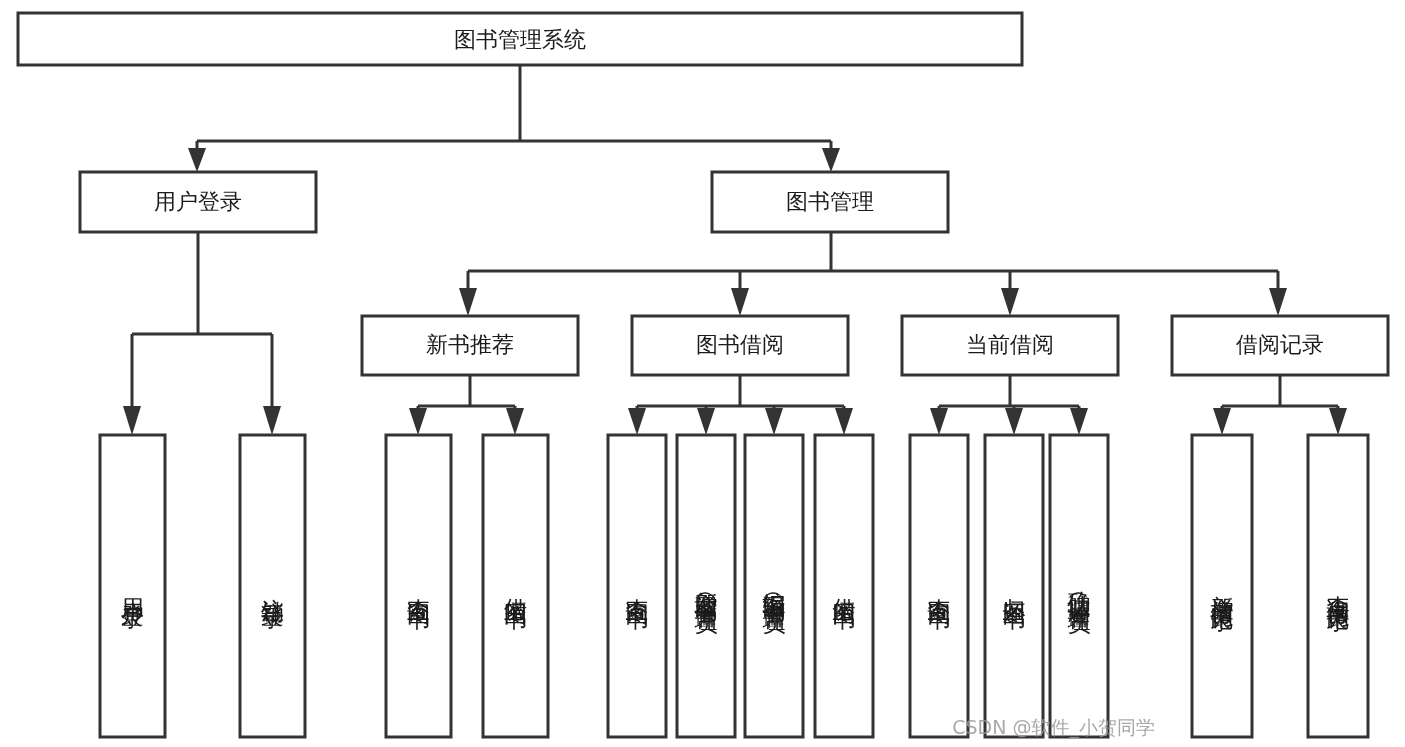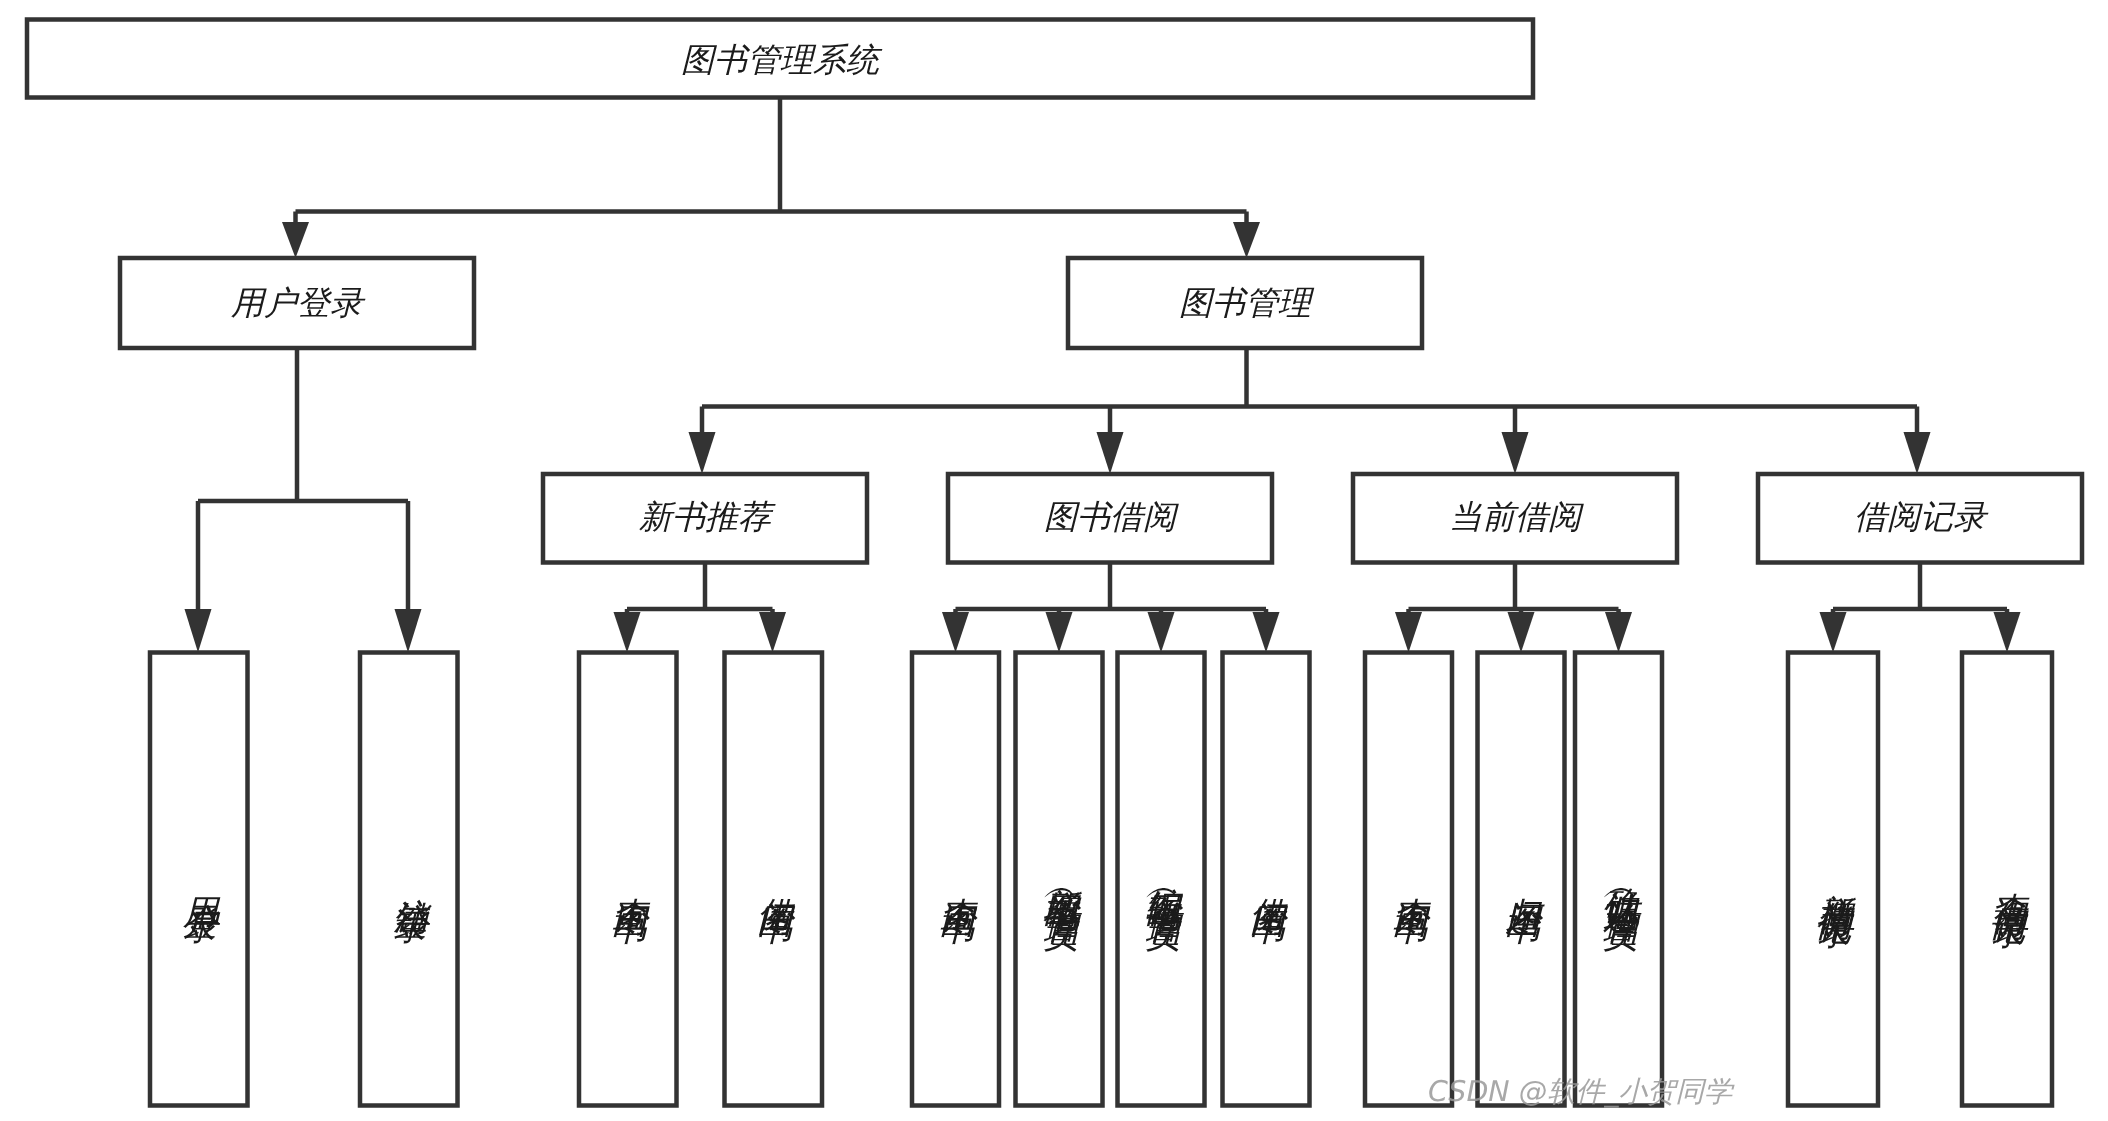--- a/index.html
+++ b/index.html
@@ -12,21 +12,20 @@
     height: 747px;
     position: relative;
     font-family: "DejaVu Sans", "Liberation Sans", sans-serif;
     overflow: hidden;
   }
   #diagram-root {
     position: absolute;
     inset: 0;
     width: 1163px;
     height: 747px;
-    font-style: italic;
   }
   svg.flow {
     display: block;
     width: 1405px;
     height: 747px;
   }
   .node-rect {
     fill: #ffffff;
     stroke: #333333;
     stroke-width: 3;

